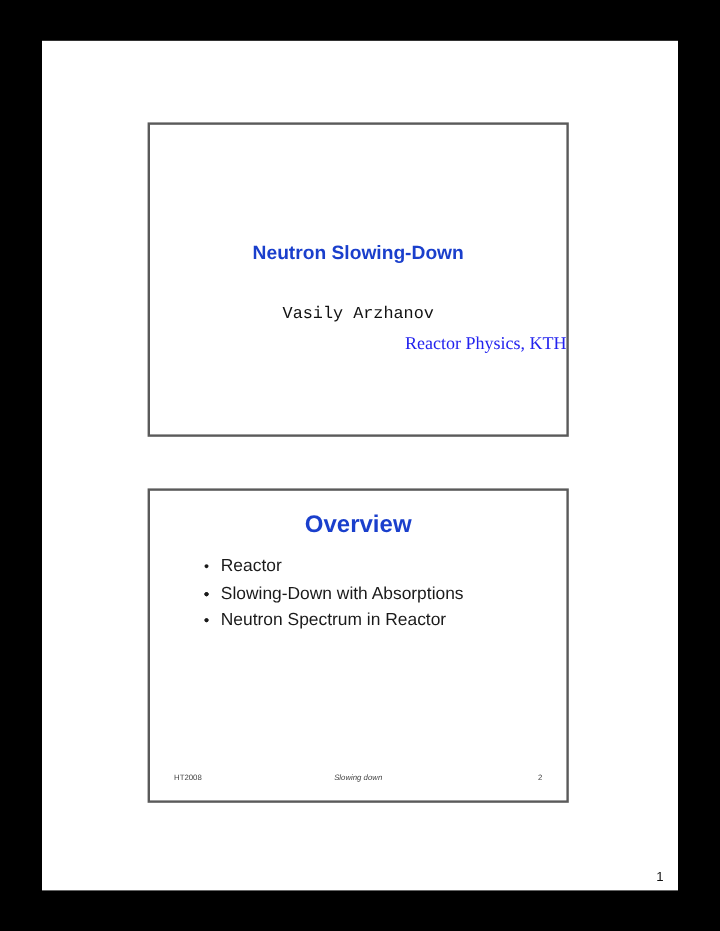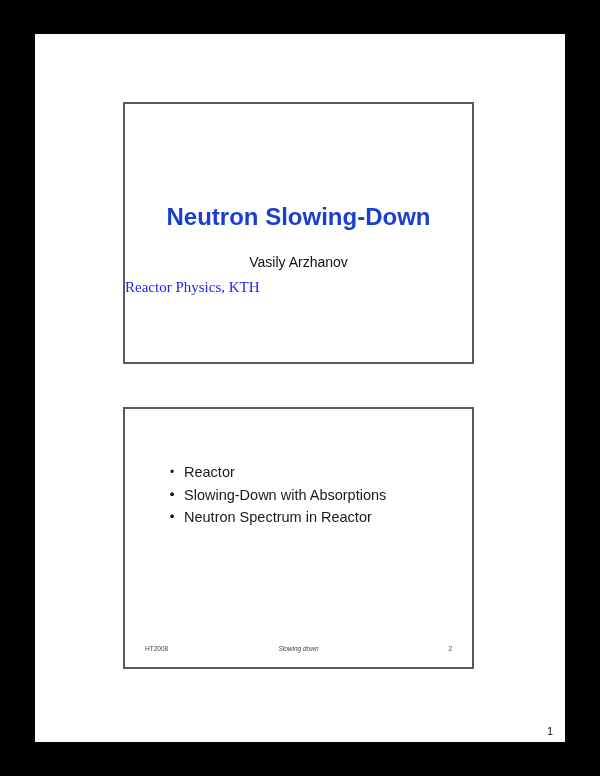--- a/index.html
+++ b/index.html
@@ -23,33 +23,33 @@
     border: 2px solid #5a5a5a;
     box-sizing: border-box;
     background: #ffffff;
   }
   .slide1 { top: 68px; }
   .slide2 { top: 373px; }
 
   .s1-title {
     position: absolute; left: 0; right: 0; top: 99px;
     text-align: center;
-    font-size: 24px; font-weight: bold;
+    font-size: 16px; font-weight: bold;
     color: #1a3fcc;
   }
   .s1-author {
     position: absolute; left: 0; right: 0; top: 150px;
     text-align: center;
-    font-family: Liberation Sans, sans-serif;
+    font-family: Liberation Mono, monospace;
     font-size: 14px;
     color: #111111;
   }
   .s1-affil {
     position: absolute; left: 0; right: 0; top: 175px;
-    text-align: left;
+    text-align: right;
     font-family: "Liberation Serif", serif;
     font-size: 15px;
     color: #2222ee;
   }
 
   .s2-title {
     position: absolute; left: 0; right: 0; top: 17px;
     text-align: center;
     font-size: 20px; font-weight: bold;
     color: #1a3fcc;
@@ -92,20 +92,21 @@
 
 <div class="page">
 
   <div class="slide slide1">
     <div class="s1-title">Neutron Slowing-Down</div>
     <div class="s1-author">Vasily Arzhanov</div>
     <div class="s1-affil">Reactor Physics, KTH</div>
   </div>
 
   <div class="slide slide2">
+    <div class="s2-title">Overview</div>
     <ul class="s2-list">
       <li><span class="bullet">•</span><span>Reactor</span></li>
       <li><span class="bullet">•</span></li>
       <li><span class="bullet">•</span></li>
       <li><span class="bullet">•</span><span>Slowing-Down with Absorptions</span></li>
       <li><span class="bullet">•</span></li>
       <li><span class="bullet">•</span><span>Neutron Spectrum in Reactor</span></li>
     </ul>
     <div class="s2-footer">
       <span class="foot-left">HT2008</span>

